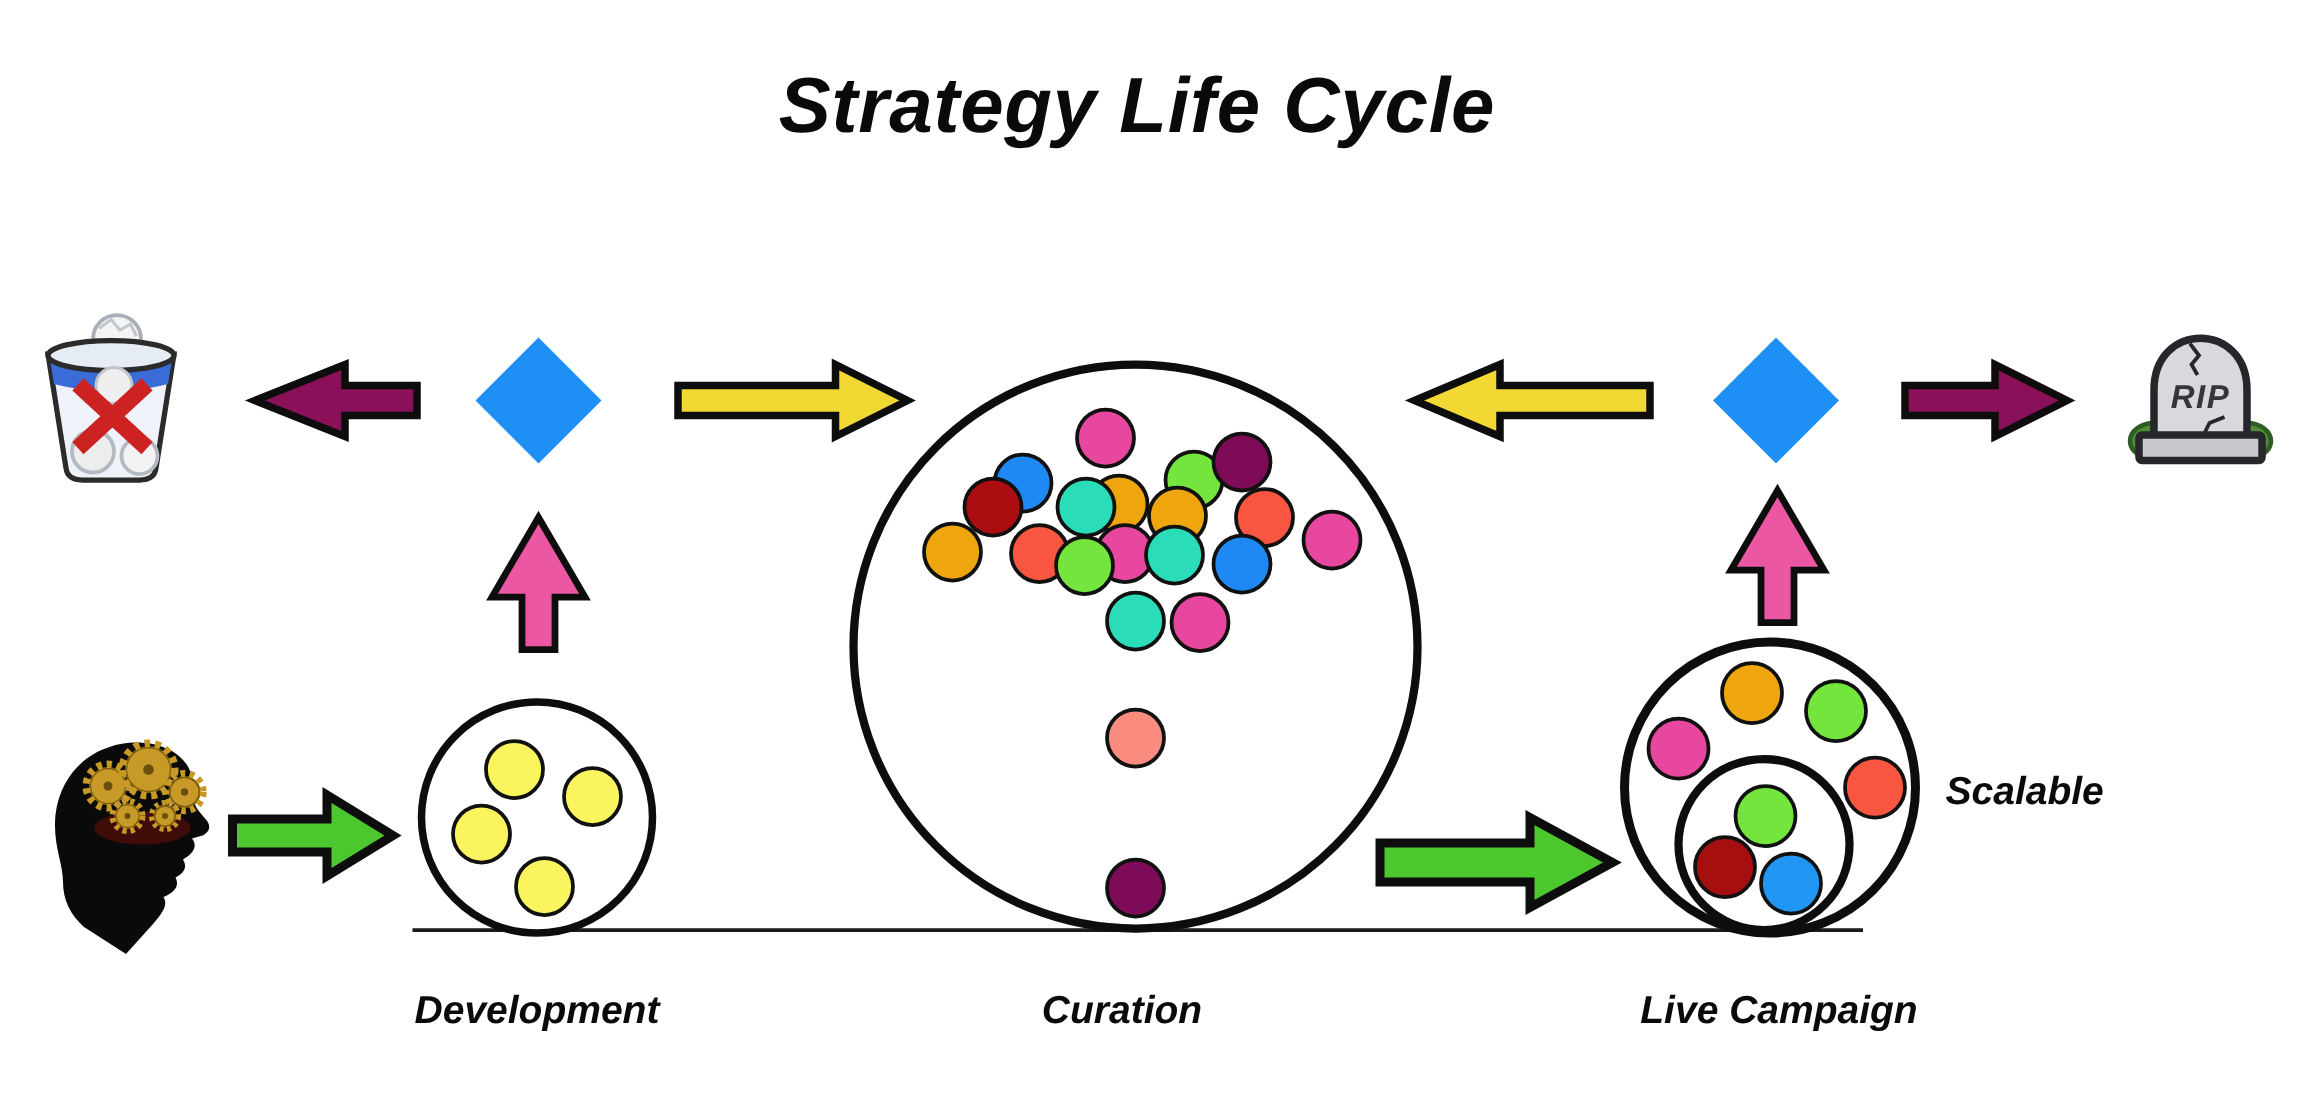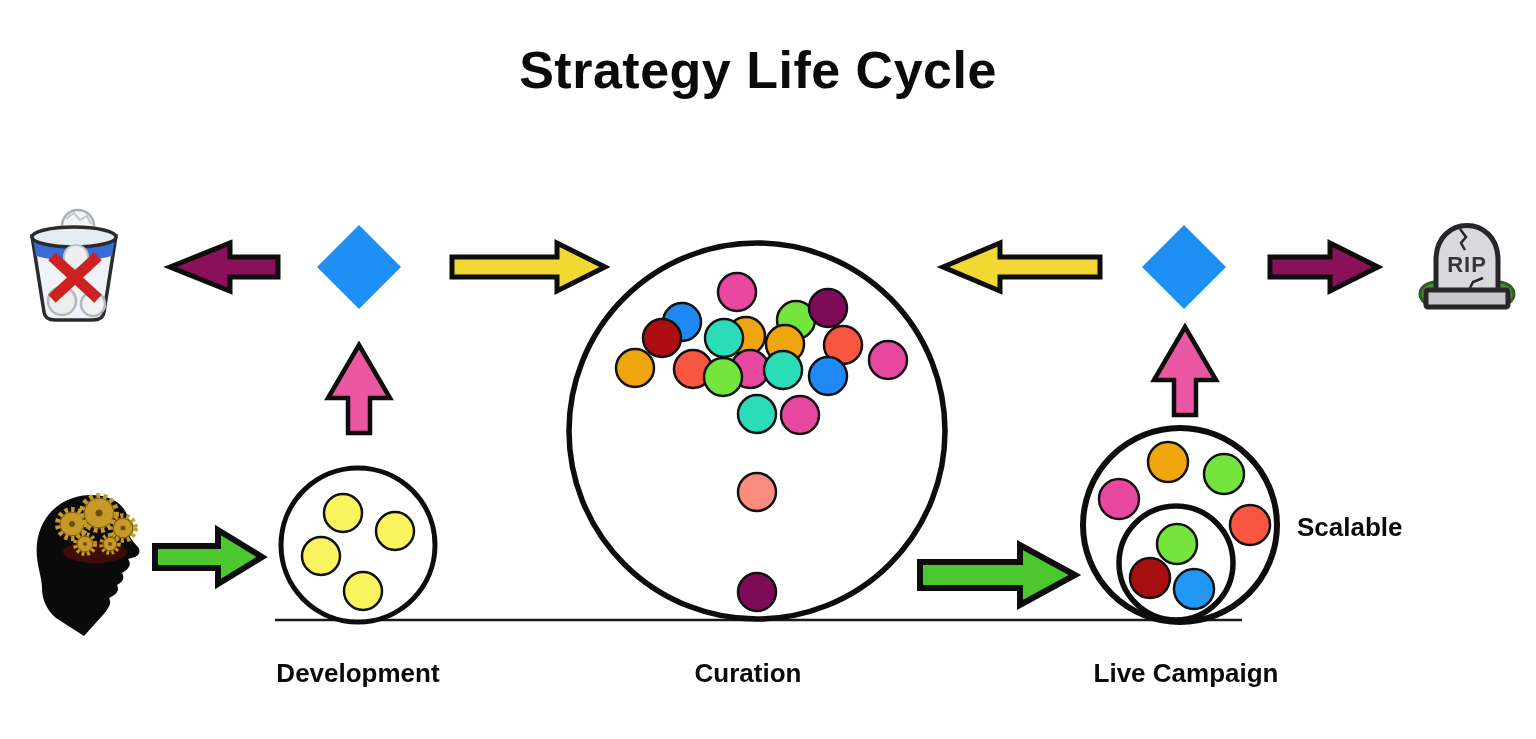--- a/index.html
+++ b/index.html
@@ -1,16 +1,16 @@
 <!DOCTYPE html>
 <html><head>
 <meta charset="utf-8">
 <style>
   html,body{margin:0;padding:0;background:#ffffff;}
-  .canvas{position:relative;width:1536px;height:739px;background:#ffffff;overflow:hidden;}
+  .canvas{position:relative;width:1536px;height:739px;background:#ffffff;overflow:hidden;font-style:italic;}
   svg{display:block;}
   text{font-family:"Liberation Sans","DejaVu Sans",sans-serif;fill:#0a0a0a;}
   .title-text{font-size:52px;font-weight:700;letter-spacing:0.5px;}
   .stage-label{font-size:26px;font-weight:700;}
   .rip-text{font-size:22px;font-weight:700;fill:#35353b;letter-spacing:1px;}
 </style>
 </head>
 <body>
 
 <div class="canvas">

